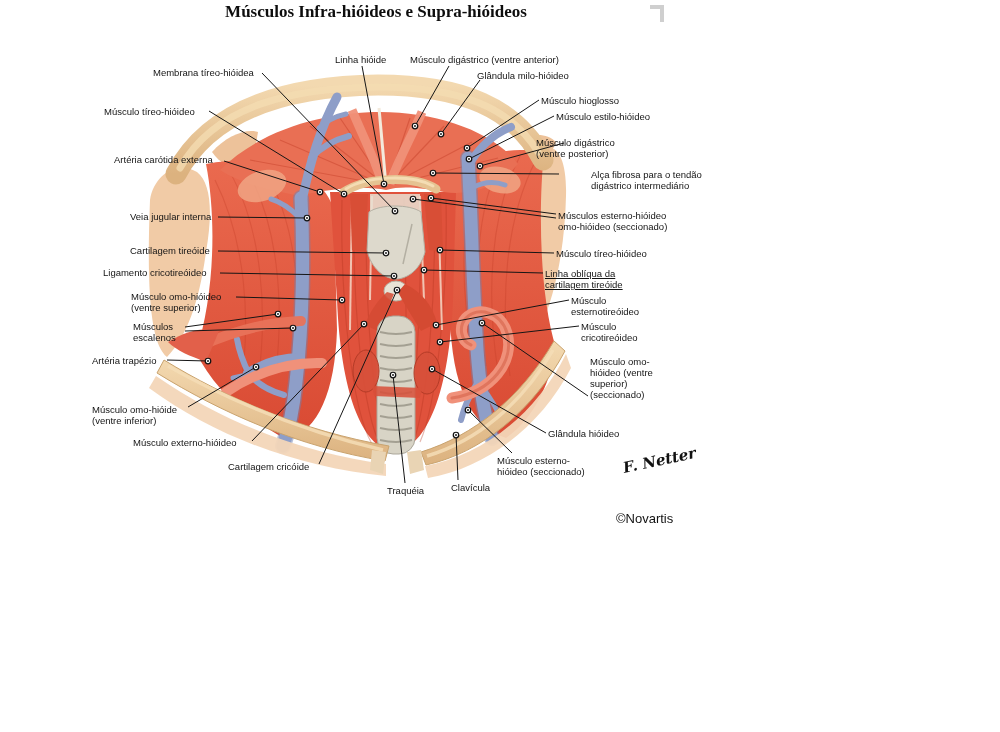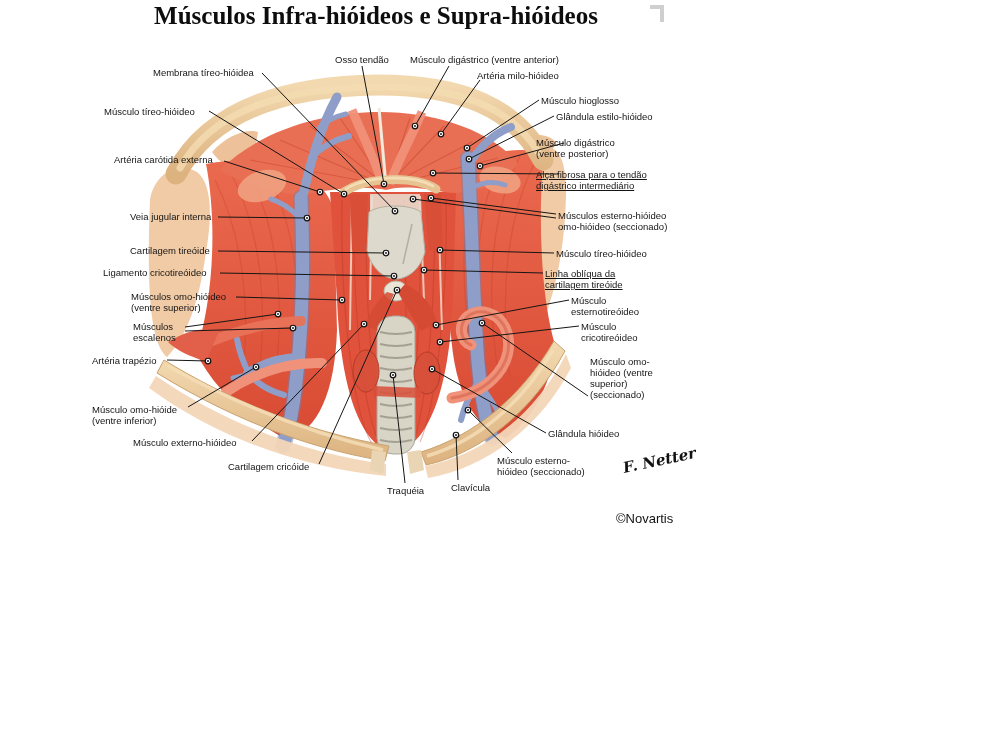--- a/index.html
+++ b/index.html
@@ -1,19 +1,19 @@
 <!DOCTYPE html>
 <html><head>
 <meta charset="utf-8">
 <style>
   html,body{margin:0;padding:0;background:#fff;}
   #page{position:relative;width:1000px;height:732px;background:#ffffff;overflow:hidden;
         font-family:"Liberation Sans",sans-serif;}
   #title{position:absolute;left:0;top:2px;width:752px;text-align:center;
-         font-family:"Liberation Serif",serif;font-weight:bold;font-size:25px;color:#0d0d0d;}
+         font-family:"Liberation Serif",serif;font-weight:bold;font-size:17px;color:#0d0d0d;}
   .lbl{position:absolute;font-size:9.5px;line-height:11px;color:#141414;white-space:pre-line;}
   #figure-svg{position:absolute;left:0;top:0;}
   #artifact{position:absolute;left:650px;top:5px;width:10px;height:13px;
             border-top:4px solid #cfcfcf;border-right:4px solid #cfcfcf;}
   #sig{position:absolute;left:624px;top:450px;width:86px;height:34px;
        font-family:"DejaVu Serif",serif;font-style:italic;font-weight:bold;font-size:15px;
        color:#111;transform:rotate(-12deg);}
   #novartis{position:absolute;left:616px;top:511px;font-size:13px;color:#111;
             font-family:"Liberation Sans",sans-serif;}
 </style>
@@ -214,41 +214,41 @@
       <line x1="512" y1="453" x2="468" y2="410" marker-end="url(#dot)"></line>
     </g>
   </svg>
 
   <div class="lbl" style="left:153px;top:67px;">Membrana tíreo-hióidea</div>
   <div class="lbl" style="left:104px;top:106px;">Músculo tíreo-hióideo</div>
   <div class="lbl" style="left:114px;top:154px;">Artéria carótida externa</div>
   <div class="lbl" style="left:130px;top:211px;">Veia jugular interna</div>
   <div class="lbl" style="left:130px;top:245px;">Cartilagem tireóide</div>
   <div class="lbl" style="left:103px;top:267px;">Ligamento cricotireóideo</div>
-  <div class="lbl" style="left:131px;top:291px;">Músculos omo-hióideo
+  <div class="lbl" style="left:131px;top:291px;">Músculo omo-hióideo
 (ventre superior)</div>
   <div class="lbl" style="left:133px;top:321px;">Músculos
 escalenos</div>
   <div class="lbl" style="left:92px;top:355px;">Artéria trapézio</div>
   <div class="lbl" style="left:92px;top:404px;">Músculo omo-hióide
 (ventre inferior)</div>
   <div class="lbl" style="left:133px;top:437px;">Músculo externo-hióideo</div>
   <div class="lbl" style="left:228px;top:461px;">Cartilagem cricóide</div>
 
   <div class="lbl" style="left:387px;top:485px;">Traquéia</div>
   <div class="lbl" style="left:451px;top:482px;text-align:center;">Clavícula</div>
 
-  <div class="lbl" style="left:335px;top:54px;">Osso tendão</div>
+  <div class="lbl" style="left:335px;top:54px;">Linha hióide</div>
   <div class="lbl" style="left:410px;top:54px;">Músculo digástrico (ventre anterior)</div>
-  <div class="lbl" style="left:477px;top:70px;">Artéria milo-hióideo</div>
+  <div class="lbl" style="left:477px;top:70px;">Glândula milo-hióideo</div>
   <div class="lbl" style="left:541px;top:95px;">Músculo hioglosso</div>
-  <div class="lbl" style="left:556px;top:111px;">Glândula estilo-hióideo</div>
+  <div class="lbl" style="left:556px;top:111px;">Músculo estilo-hióideo</div>
   <div class="lbl" style="left:536px;top:137px;">Músculo digástrico
 (ventre posterior)</div>
-  <div class="lbl" style="left:536px;top:169px;text-decoration:underline;">Alça fibrosa para o tendão
+  <div class="lbl" style="left:591px;top:169px;">Alça fibrosa para o tendão
 digástrico intermediário</div>
   <div class="lbl" style="left:558px;top:210px;">Músculos esterno-hióideo
 omo-hióideo (seccionado)</div>
   <div class="lbl" style="left:556px;top:248px;">Músculo tíreo-hióideo</div>
   <div class="lbl" style="left:545px;top:268px;text-decoration:underline;">Linha oblíqua da
 cartilagem tireóide</div>
   <div class="lbl" style="left:571px;top:295px;">Músculo
 esternotireóideo</div>
   <div class="lbl" style="left:581px;top:321px;">Músculo
 cricotireóideo</div>

